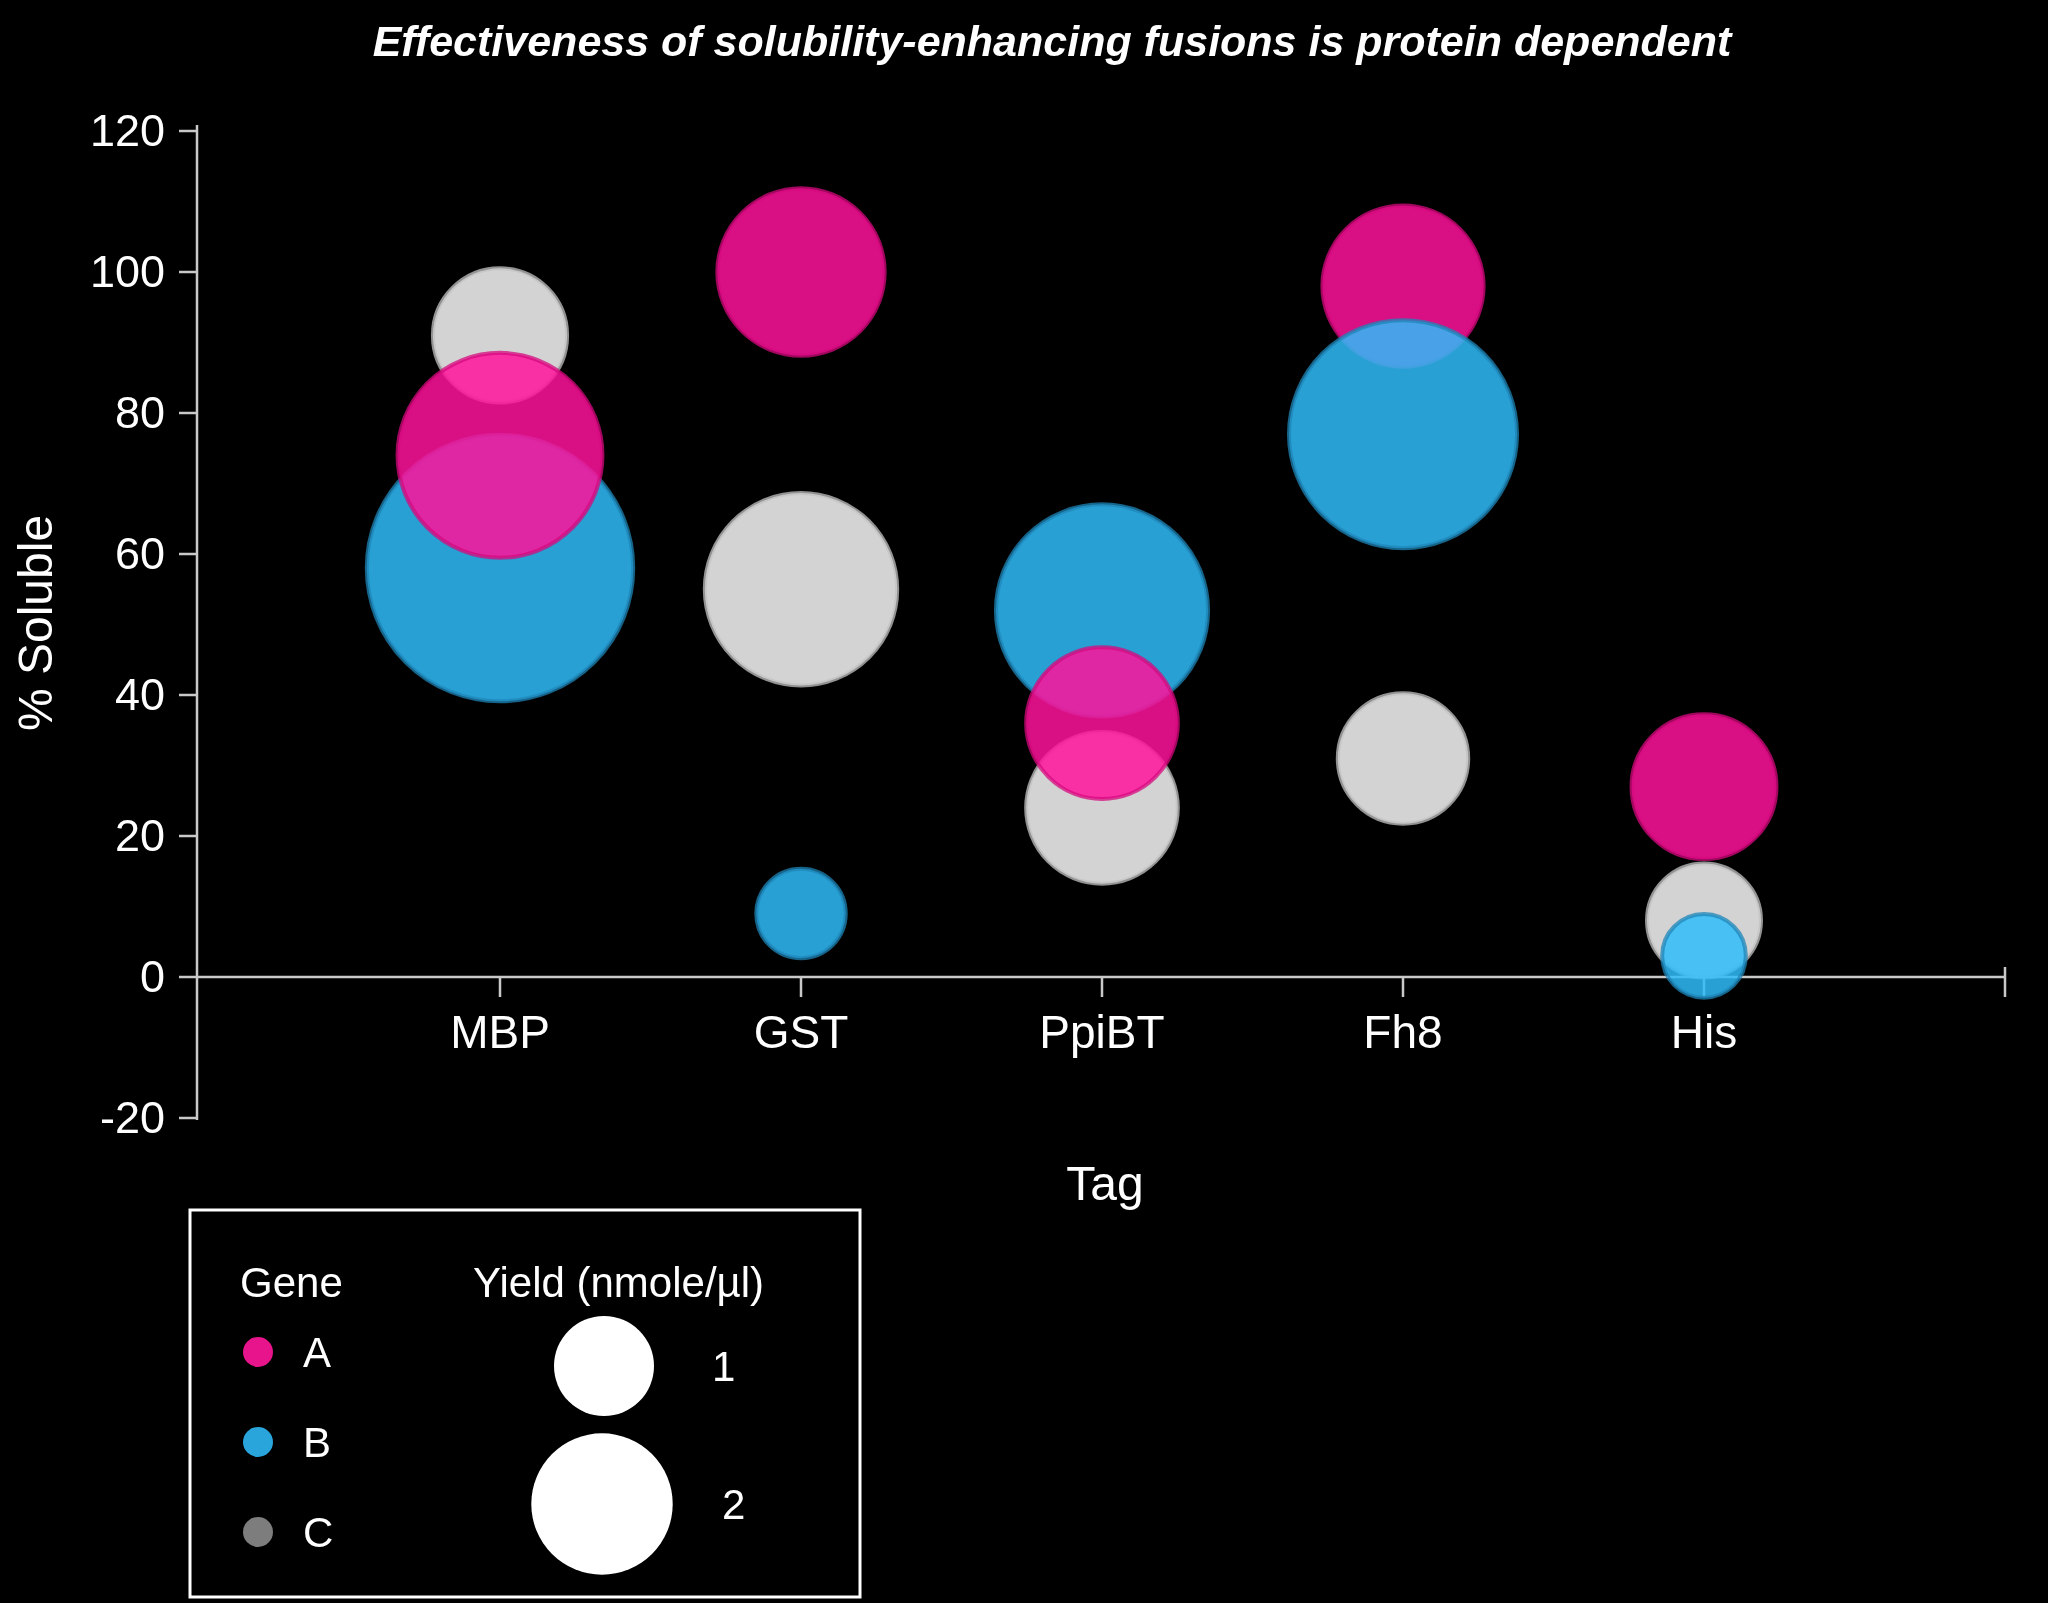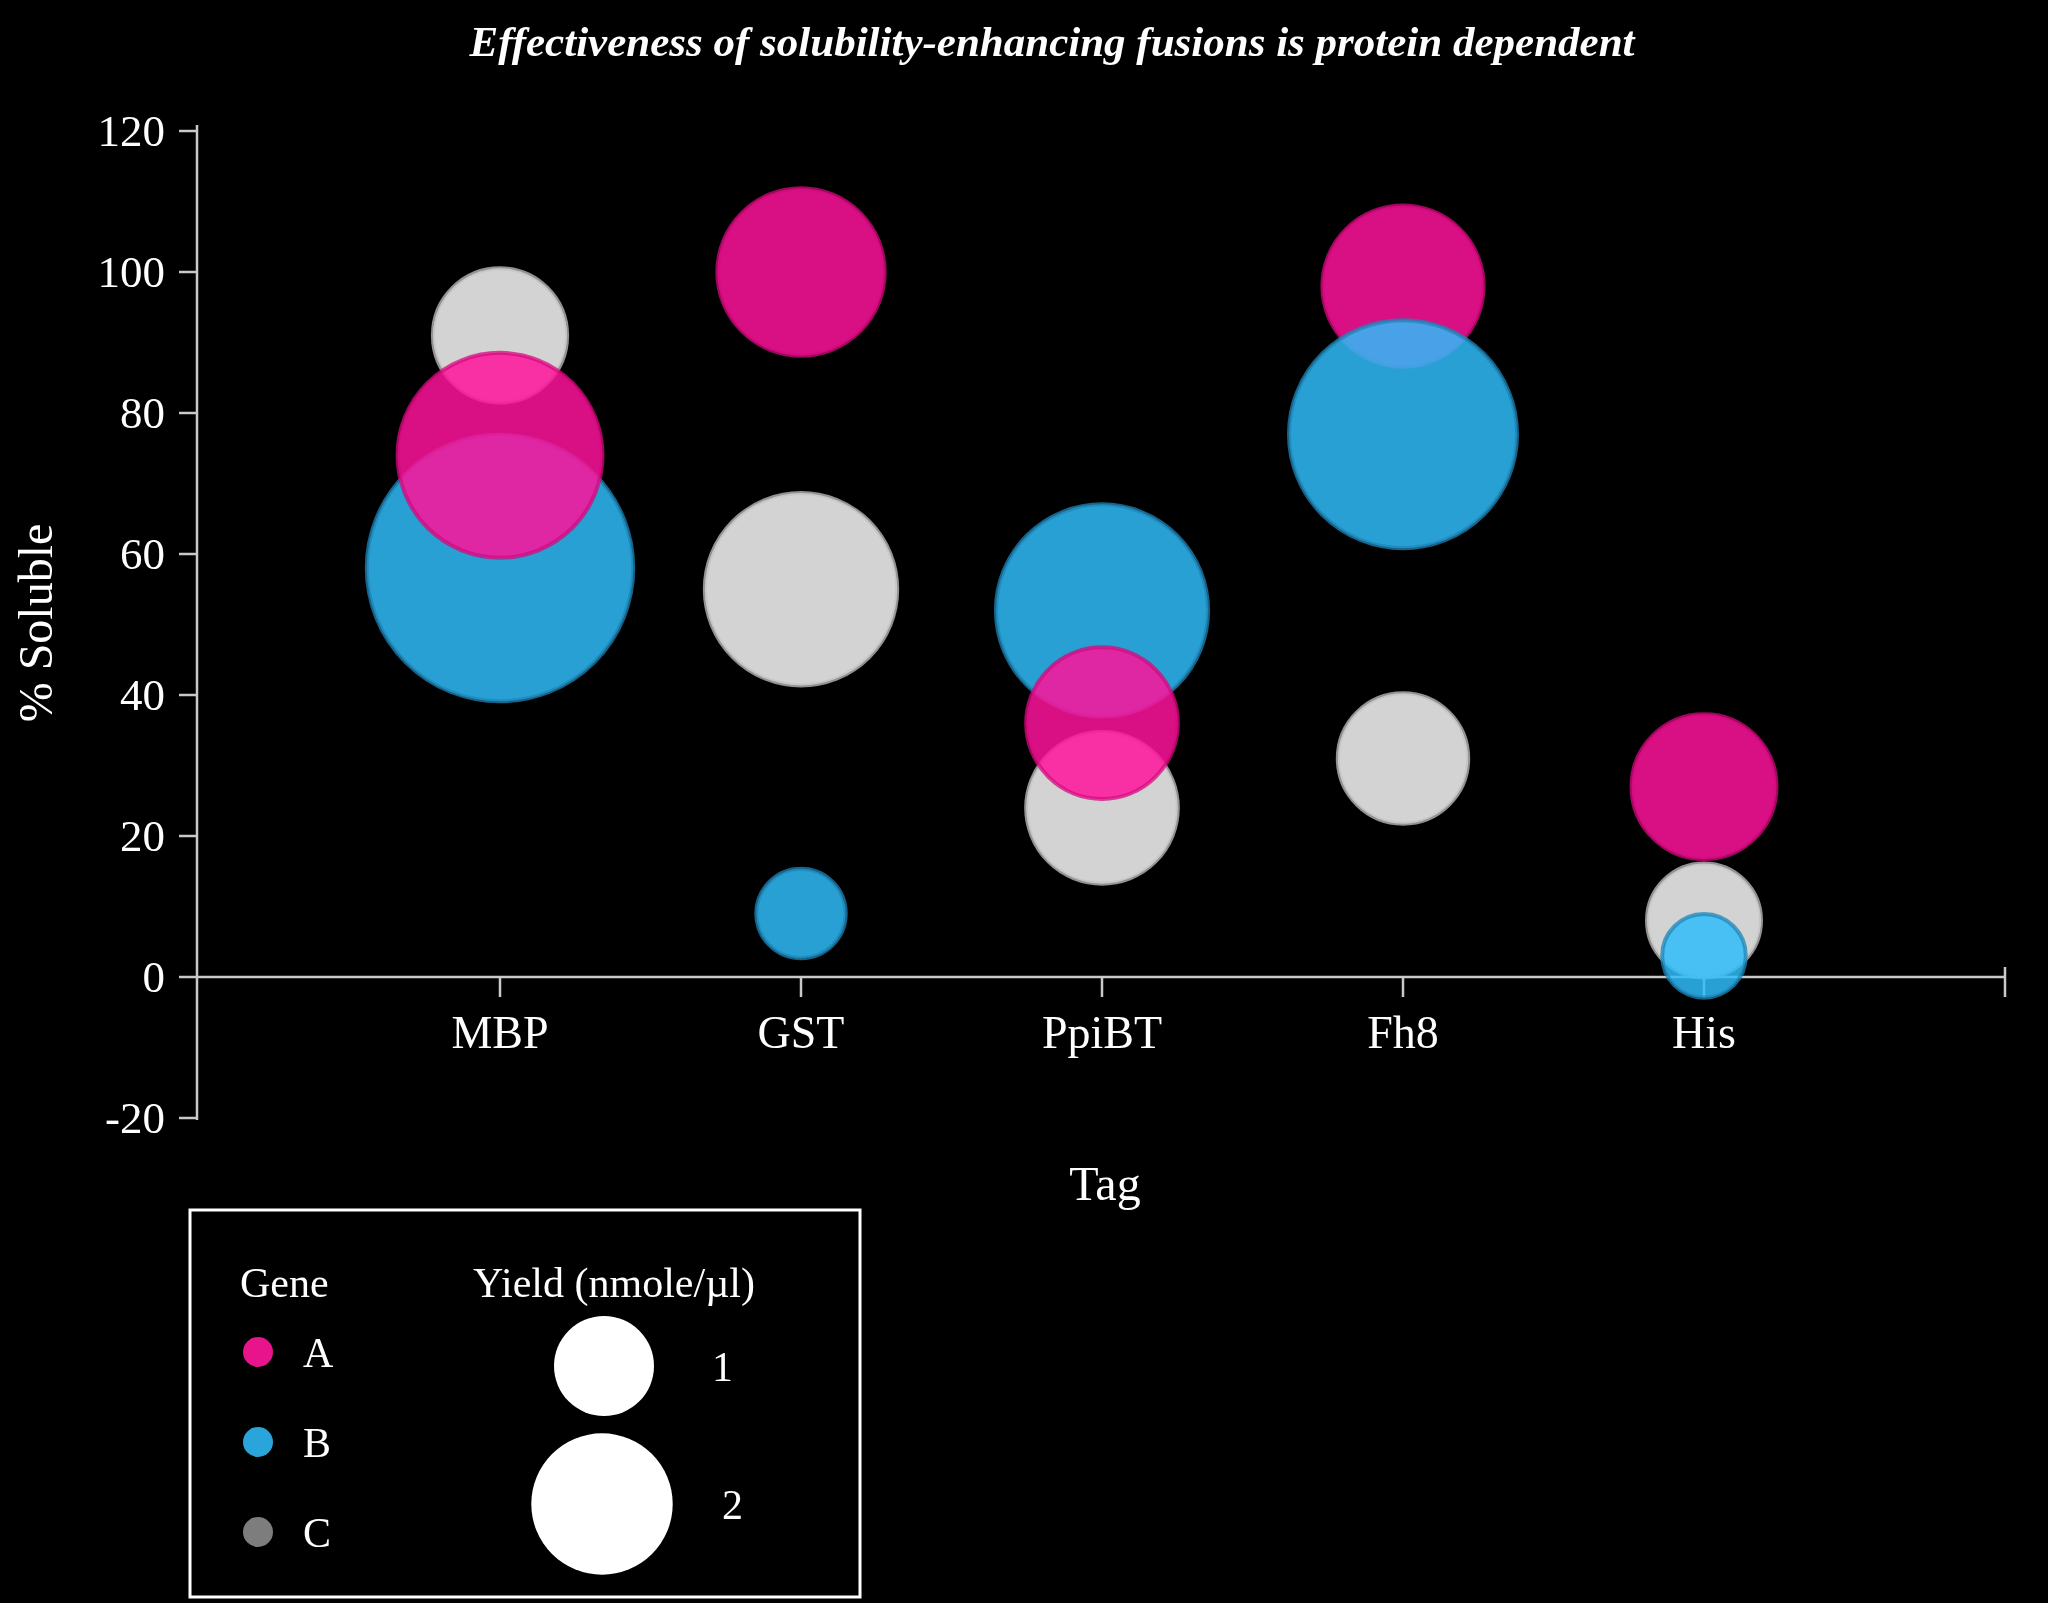--- a/index.html
+++ b/index.html
@@ -1,20 +1,20 @@
 <!DOCTYPE html>
 <html><head>
 <meta charset="utf-8">
 <style>
   html,body{margin:0;padding:0;background:#000;}
   .stage{
     position:relative;
     width:2048px;height:1603px;
     background:#000;
-    font-family:Liberation Serif, serif;
+    font-family:Liberation Sans, sans-serif;
     overflow:hidden;
   }
   svg{position:absolute;inset:0;}
   text{fill:#ffffff;}
   .title-text{font-size:43px;font-style:italic;font-weight:700;}
   .axis-label{font-size:48px;font-weight:500;}
   .legend-header{font-size:42px;font-weight:500;}
   .legend-item-label{font-size:42px;font-weight:500;}
 </style>
 </head>

